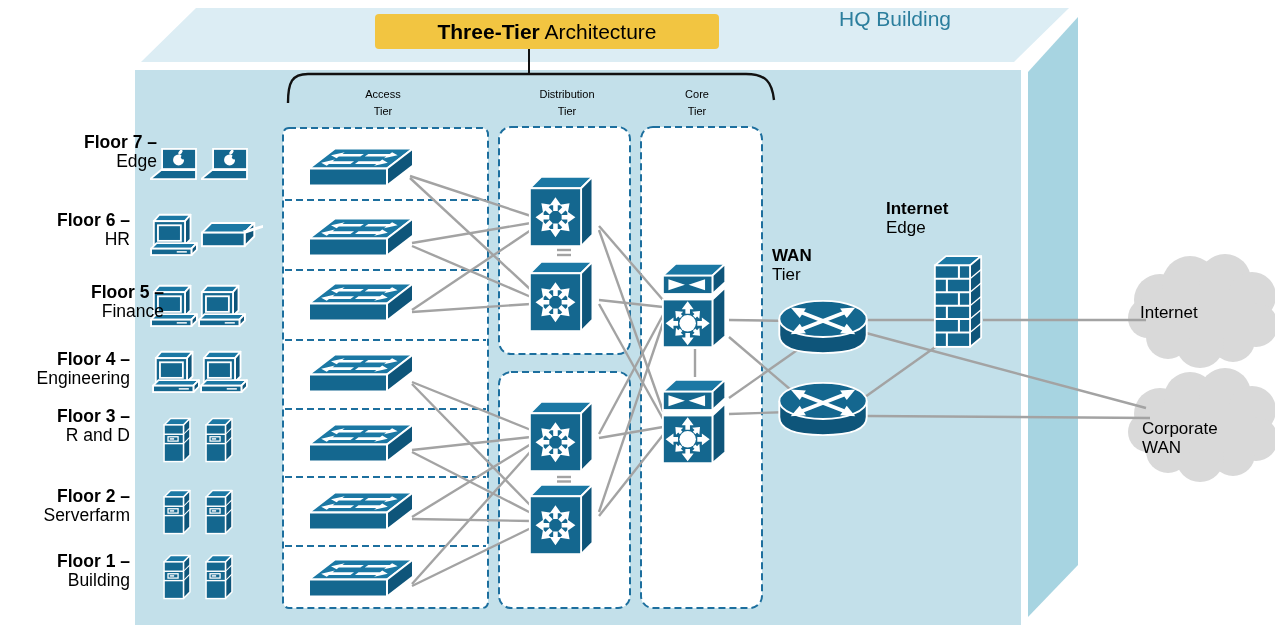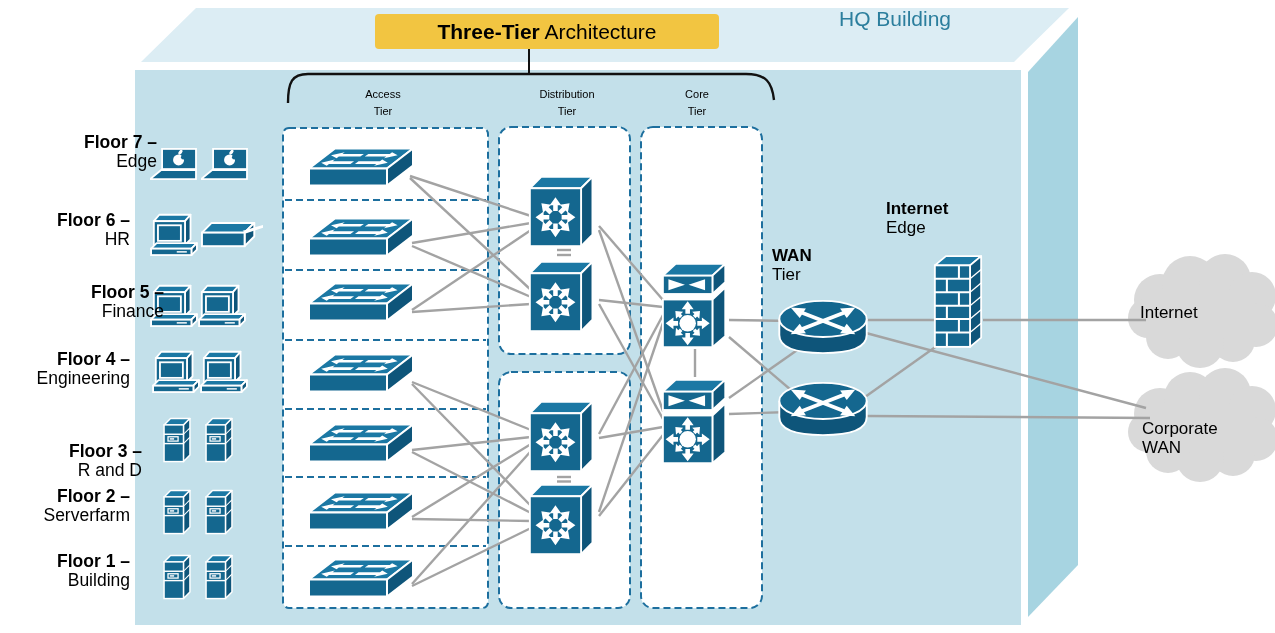--- a/index.html
+++ b/index.html
@@ -305,21 +305,21 @@
   <div>HR</div>
 </div>
 <div class="lbl floor" style="top:283px;padding-left:34px;">
   <div class="b">Floor 5 –</div>
   <div>Finance</div>
 </div>
 <div class="lbl floor" style="top:350px;">
   <div class="b">Floor 4 –</div>
   <div>Engineering</div>
 </div>
-<div class="lbl floor" style="top:442px;margin-left:12px;">
+<div class="lbl floor" style="top:407px;">
   <div class="b">Floor 3 –</div>
   <div>R and D</div>
 </div>
 <div class="lbl floor" style="top:487px;">
   <div class="b">Floor 2 –</div>
   <div>Serverfarm</div>
 </div>
 <div class="lbl floor" style="top:552px;">
   <div class="b">Floor 1 –</div>
   <div>Building</div>

